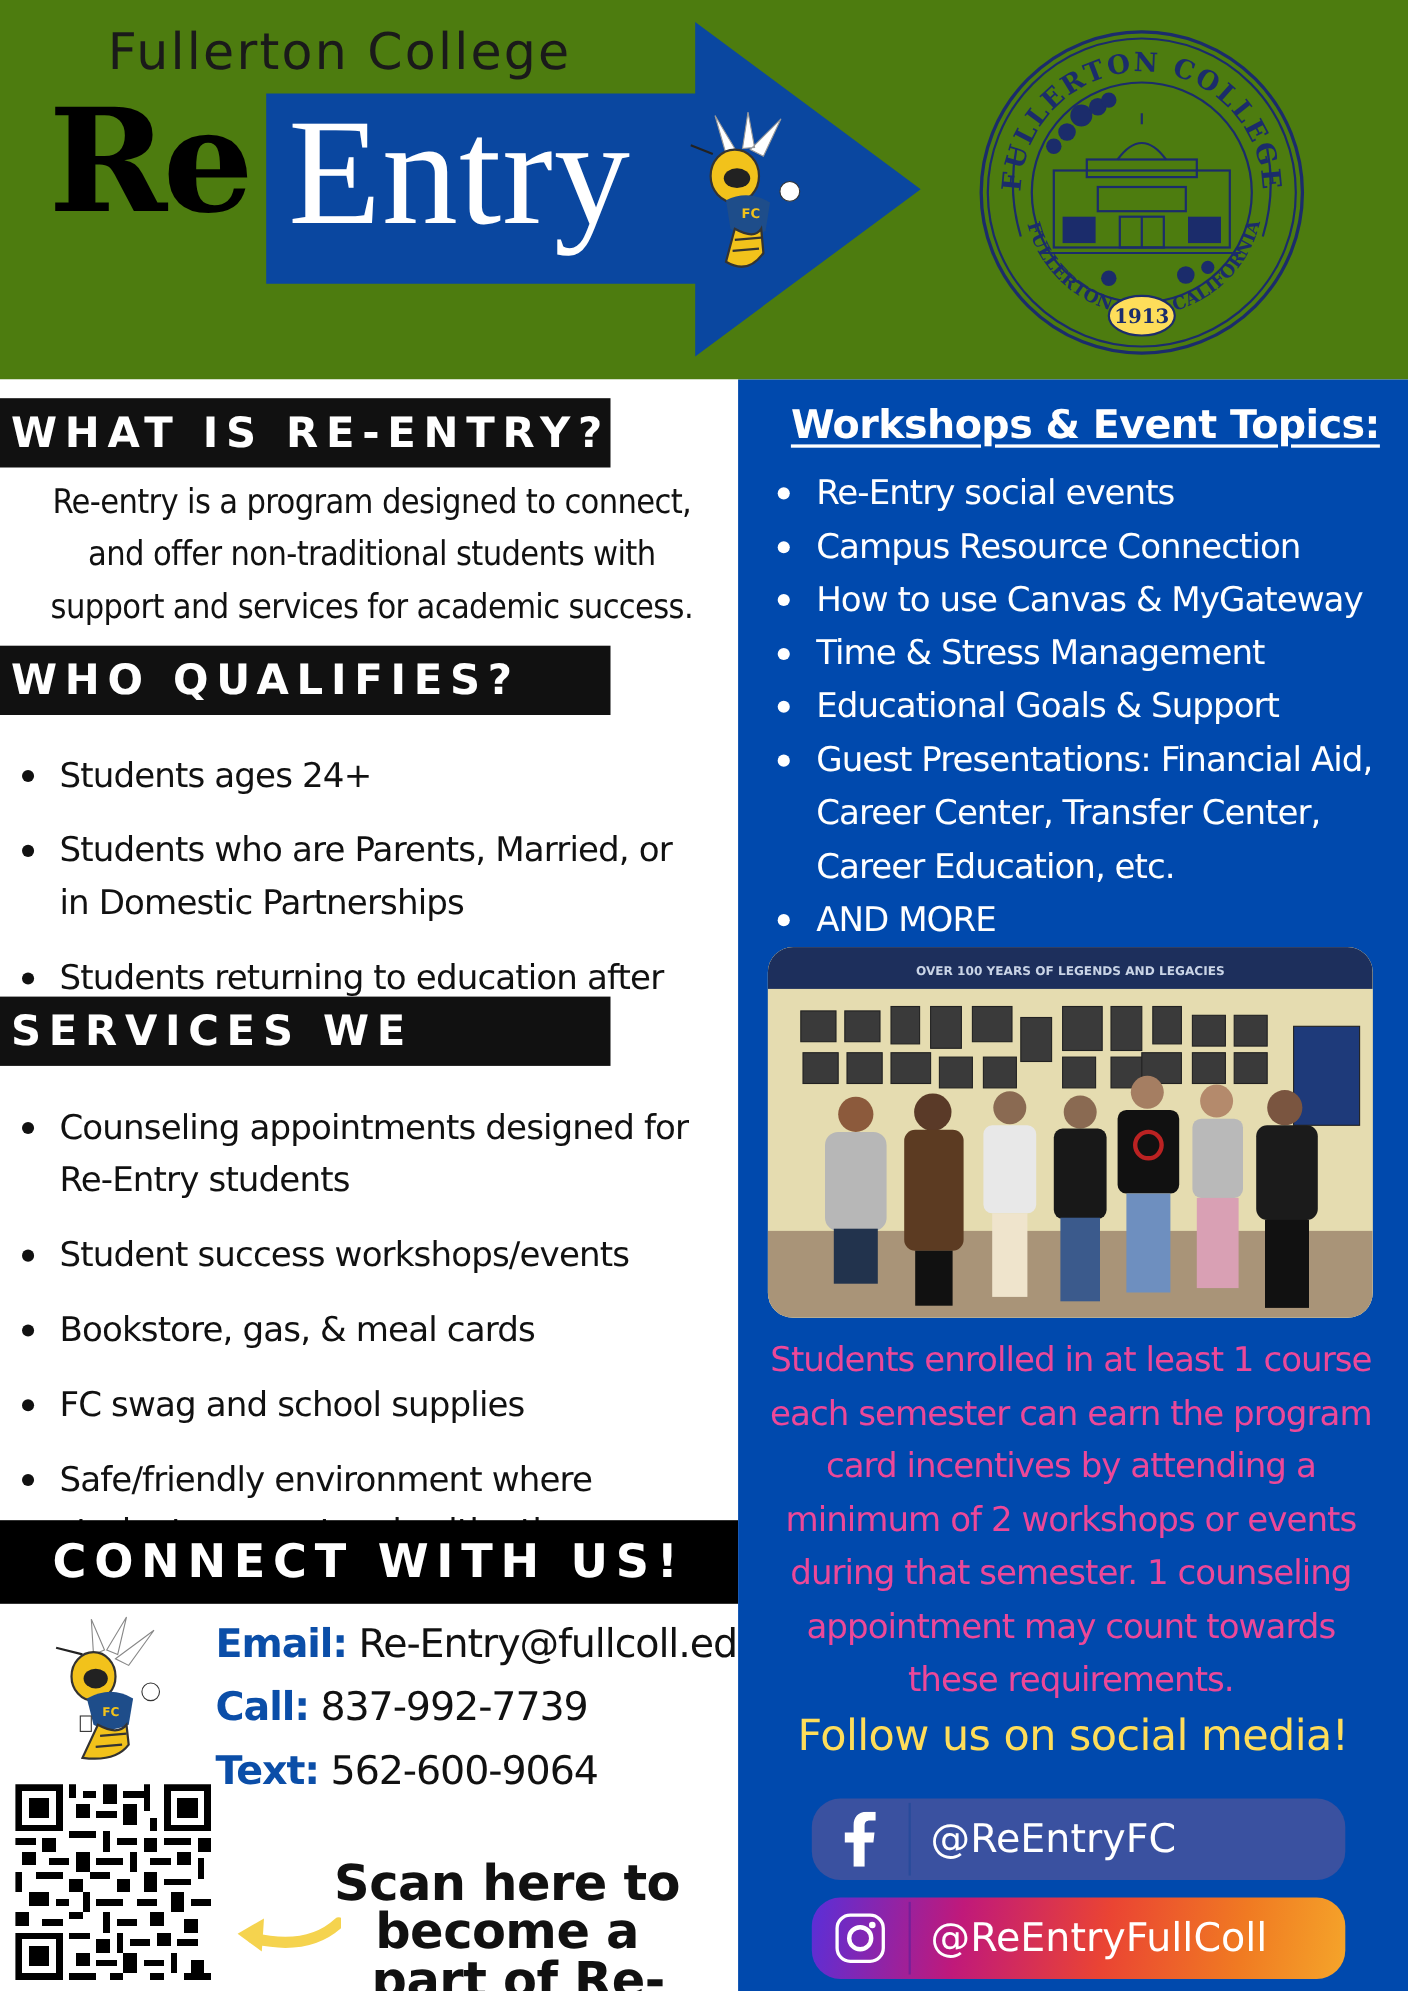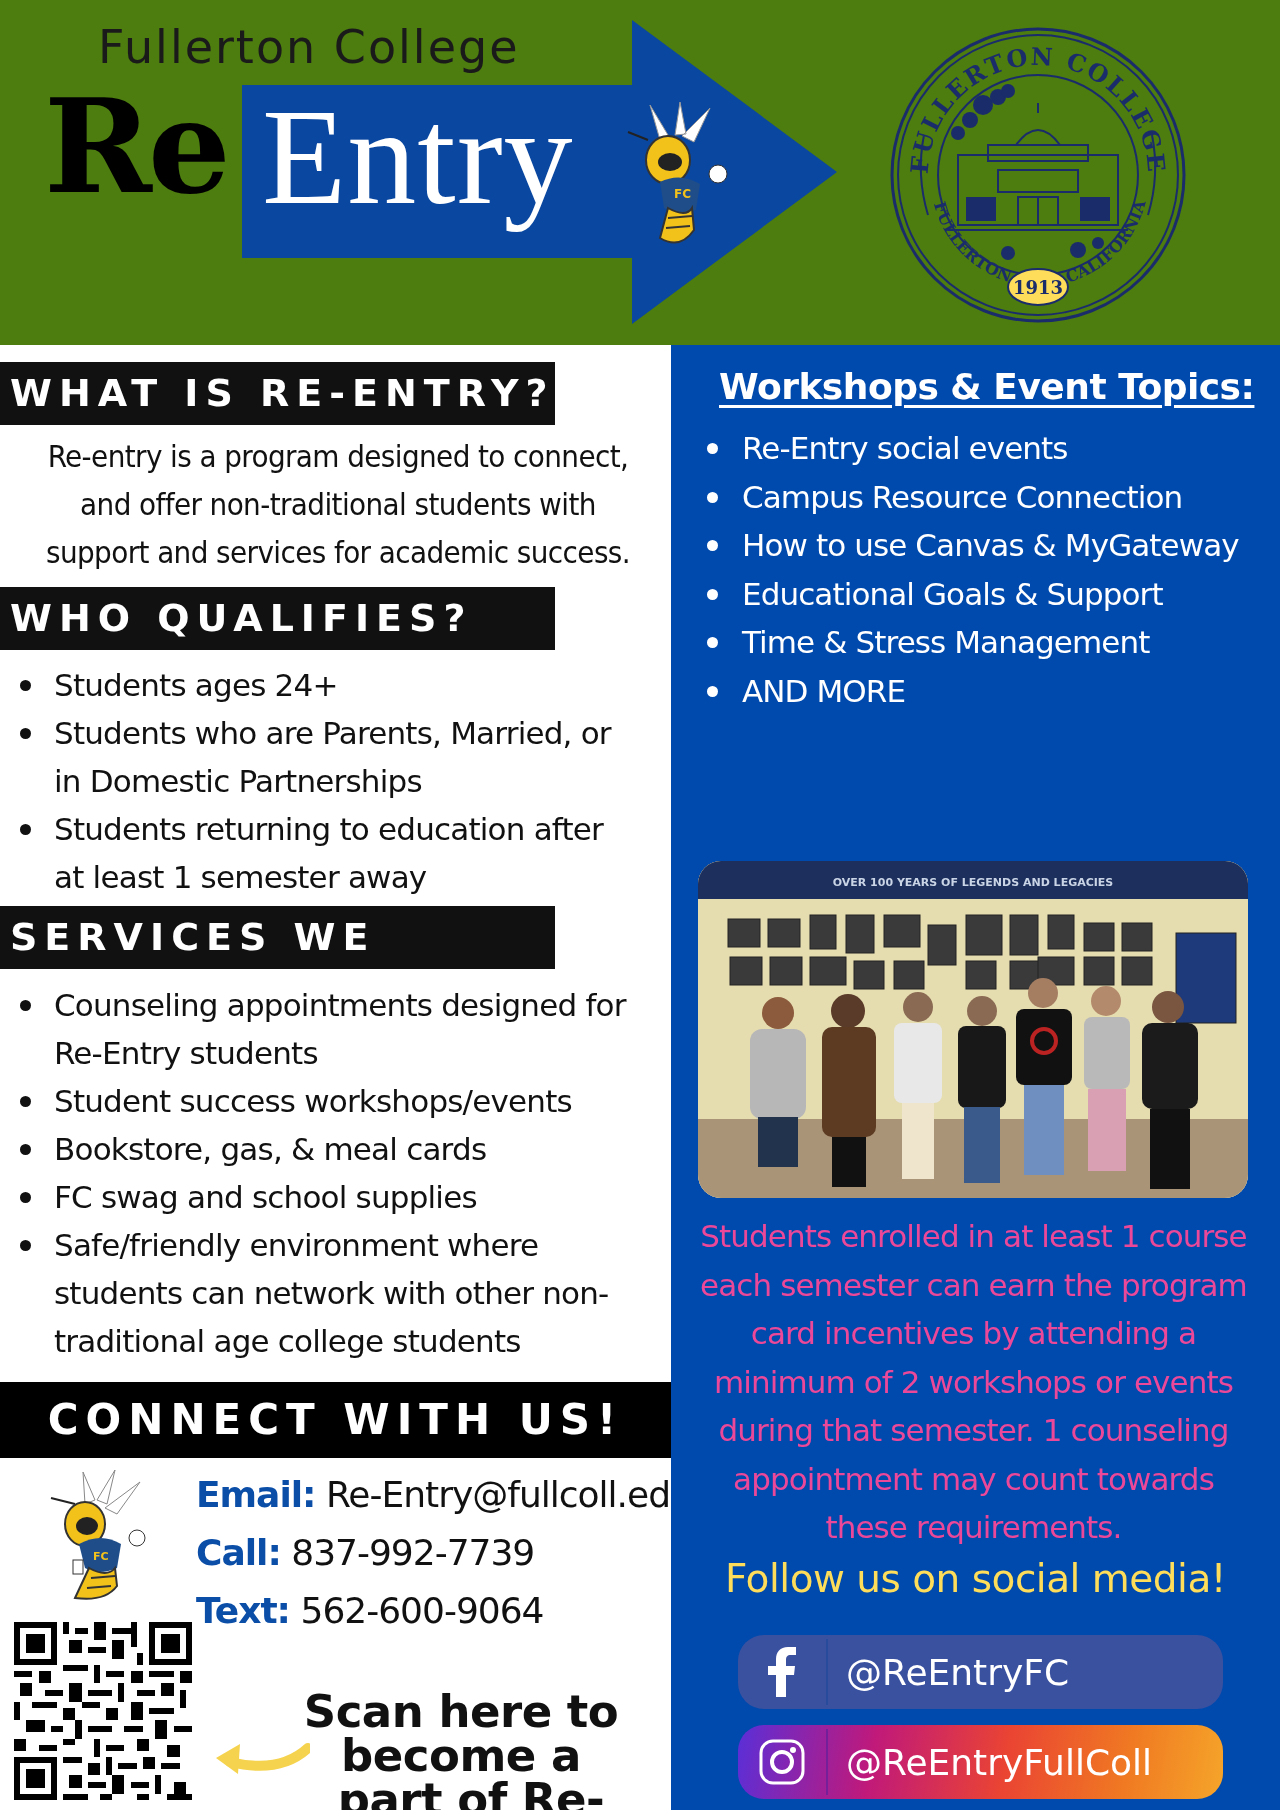--- a/index.html
+++ b/index.html
@@ -32,21 +32,21 @@
     padding-left: 10px; line-height: 63px; font-family: "DejaVu Sans", sans-serif;
   }
   .intro {
     position: absolute; left: 8px; top: 432px; width: 660px; text-align: center;
     font-size: 31px; line-height: 48px; color: #111; font-family: "DejaVu Sans Condensed", "DejaVu Sans", sans-serif;
     letter-spacing: -0.6px;
   }
   ul.bullets { list-style: none; position: absolute; left: 0; width: 660px; }
   ul.bullets li {
     position: relative; padding-left: 54px; font-size: 31px; line-height: 48px; color: #111;
-    font-family: "DejaVu Sans", sans-serif; letter-spacing: -0.8px;
+    font-family: "DejaVu Sans", sans-serif; letter-spacing: -0.8px; margin-top: 20px;
   }
   ul.bullets li::before {
     content: ""; position: absolute; left: 20px; top: 19px; width: 11px; height: 11px;
     border-radius: 50%; background: #111;
   }
 
   .connect-bar {
     position: absolute; left: 0; top: 1382px; width: 671px; height: 76px; background: #000;
     color: #fff; font-weight: bold; font-size: 42px; letter-spacing: 7px; text-align: center;
     line-height: 76px; font-family: "DejaVu Sans", sans-serif;
@@ -315,22 +315,23 @@
   <div style="padding-left:20px;">part of Re-Entry!</div>
 </div>
 
 <div class="right"></div>
 
 <div class="topics-title">Workshops &amp; Event Topics:</div>
 <ul class="topics">
   <li>Re-Entry social events</li>
   <li>Campus Resource Connection</li>
   <li>How to use Canvas &amp; MyGateway</li>
+  <li>Time &amp; Stress Management</li>
   <li>Educational Goals &amp; Support</li>
-  <li>Time &amp; Stress Management</li>
+  <li>Guest Presentations: Financial Aid, Career Center, Transfer Center, Career Education, etc.</li>
   <li>AND MORE</li>
 </ul>
 
 <div class="photo">
   <svg width="550" height="337" viewBox="0 0 550 337">
     <rect width="550" height="337" fill="#e5dcb0"></rect>
     <rect x="0" y="0" width="550" height="38" fill="#1d2f5c"></rect>
     <text x="275" y="25" text-anchor="middle" font-family="DejaVu Sans, sans-serif" font-size="11" font-weight="bold" fill="#c9d4e6">OVER 100 YEARS OF LEGENDS AND LEGACIES</text>
     <g fill="#3a3a3a" stroke="#222" stroke-width="1">
       <rect x="30" y="58" width="32" height="28"></rect>

